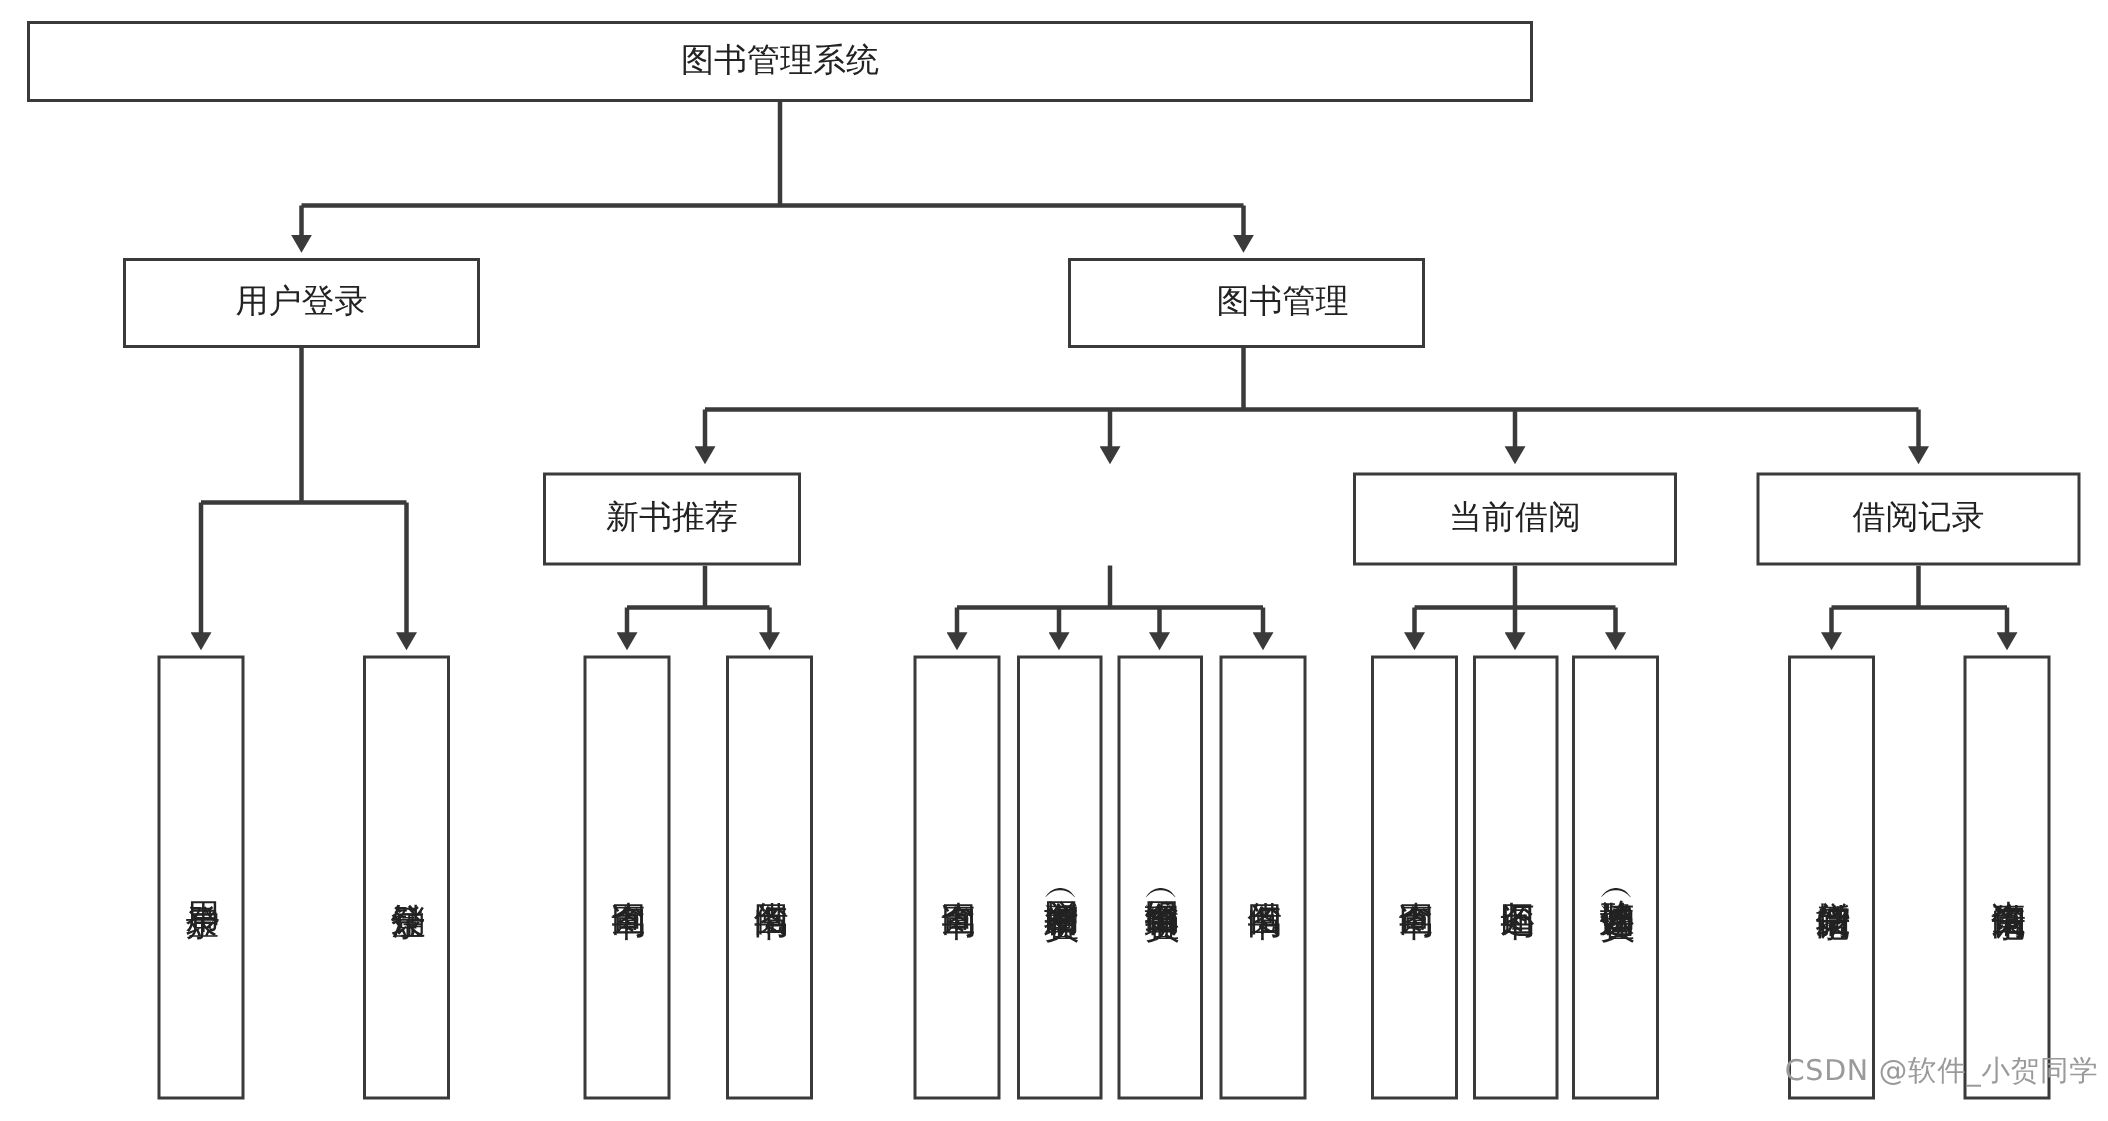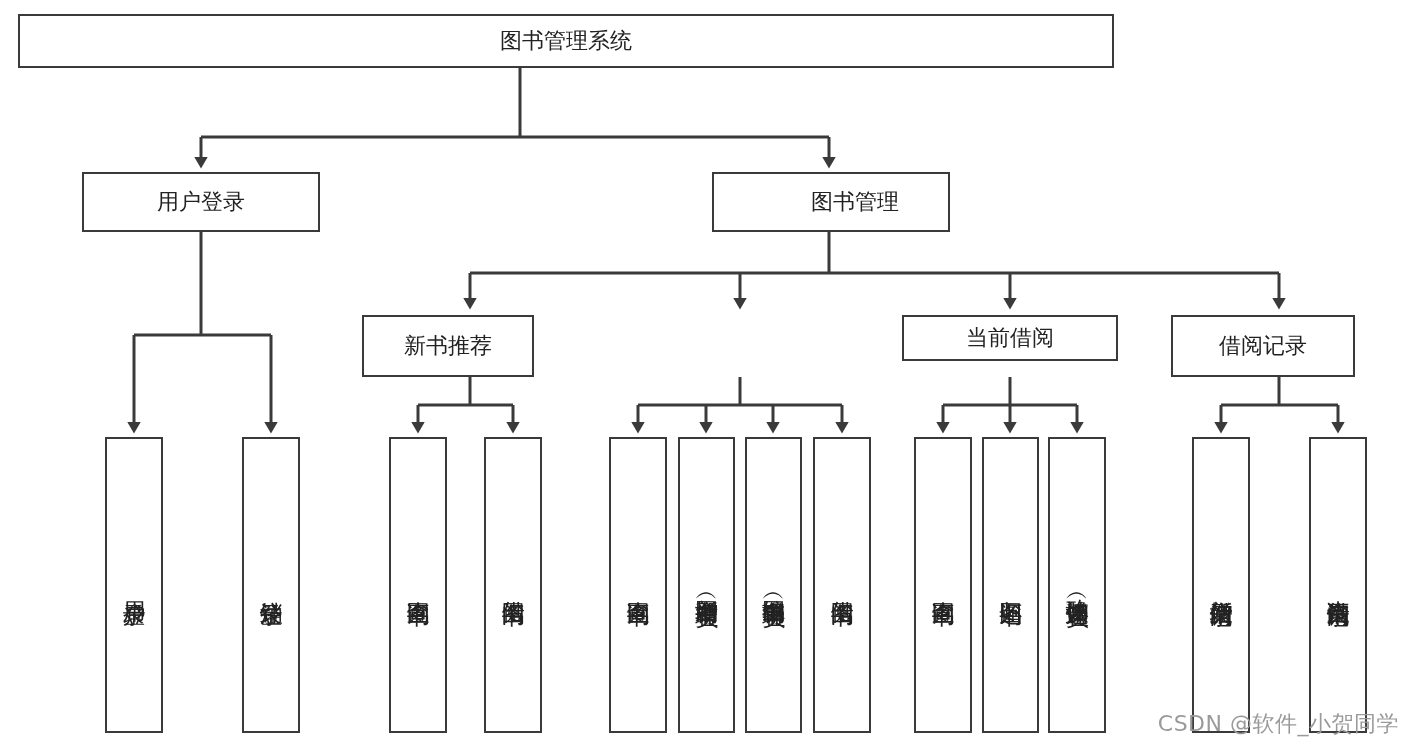--- a/index.html
+++ b/index.html
@@ -26,22 +26,22 @@
     text-orientation:upright;
     font-size:23px;
     letter-spacing:1px;
     padding-top:6px;padding-bottom:6px;
     align-items:center;justify-content:center;
     line-height:1.02;
   }
   .node .lbl{display:block;white-space:pre-line;}
   .node.v .lbl{writing-mode:vertical-rl;text-orientation:upright;}
   #watermark{
-    position:absolute;right:6px;bottom:8px;
-    font-size:22px;color:#9a9a9a;
+    position:absolute;right:6px;bottom:20px;
+    font-size:19px;color:#9a9a9a;
     letter-spacing:0.5px;
     white-space:nowrap;
     user-select:none;
   }
 </style>
 </head>
 <body>
 
 <div id="stage">
 
@@ -88,38 +88,38 @@
       <path d="M1010,405 L1010,423" marker-end="url(#ah)"></path>
       <path d="M1077,405 L1077,423" marker-end="url(#ah)"></path>
 
       <path d="M1279,377 L1279,405"></path>
       <path d="M1221,405 L1338,405"></path>
       <path d="M1221,405 L1221,423" marker-end="url(#ah)"></path>
       <path d="M1338,405 L1338,423" marker-end="url(#ah)"></path>
     </g>
   </svg>
 
-  <div class="node root" style="left:18px;top:14px;width:1096px;height:54px;">
+  <div class="node root" style="left:18px;top:14px;width:1004px;height:54px;">
     <span class="lbl">图书管理系统</span>
   </div>
 
   <div class="node h" style="left:82px;top:172px;width:238px;height:60px;">
     <span class="lbl">用户登录</span>
   </div>
   <div class="node h" style="left:712px;top:172px;width:238px;height:60px;padding-left:48px;">
     <span class="lbl">图书管理</span>
   </div>
 
   <div class="node h" style="left:362px;top:315px;width:172px;height:62px;">
     <span class="lbl">新书推荐</span>
   </div>
-  <div class="node h" style="left:902px;top:315px;width:216px;height:46px;">
+  <div class="node h" style="left:902px;top:315px;width:216px;height:62px;">
     <span class="lbl">当前借阅</span>
   </div>
-  <div class="node h" style="left:1171px;top:315px;width:184px;height:62px;text-align:center;">
+  <div class="node h" style="left:1171px;top:315px;width:216px;height:62px;text-align:center;">
     <span class="lbl">借阅记录</span>
   </div>
 
   <div class="node v" style="left:105px;top:437px;width:58px;height:296px;">
     <span class="lbl">用户登录</span>
   </div>
   <div class="node v" style="left:242px;top:437px;width:58px;height:296px;">
     <span class="lbl">注销登录</span>
   </div>
 

